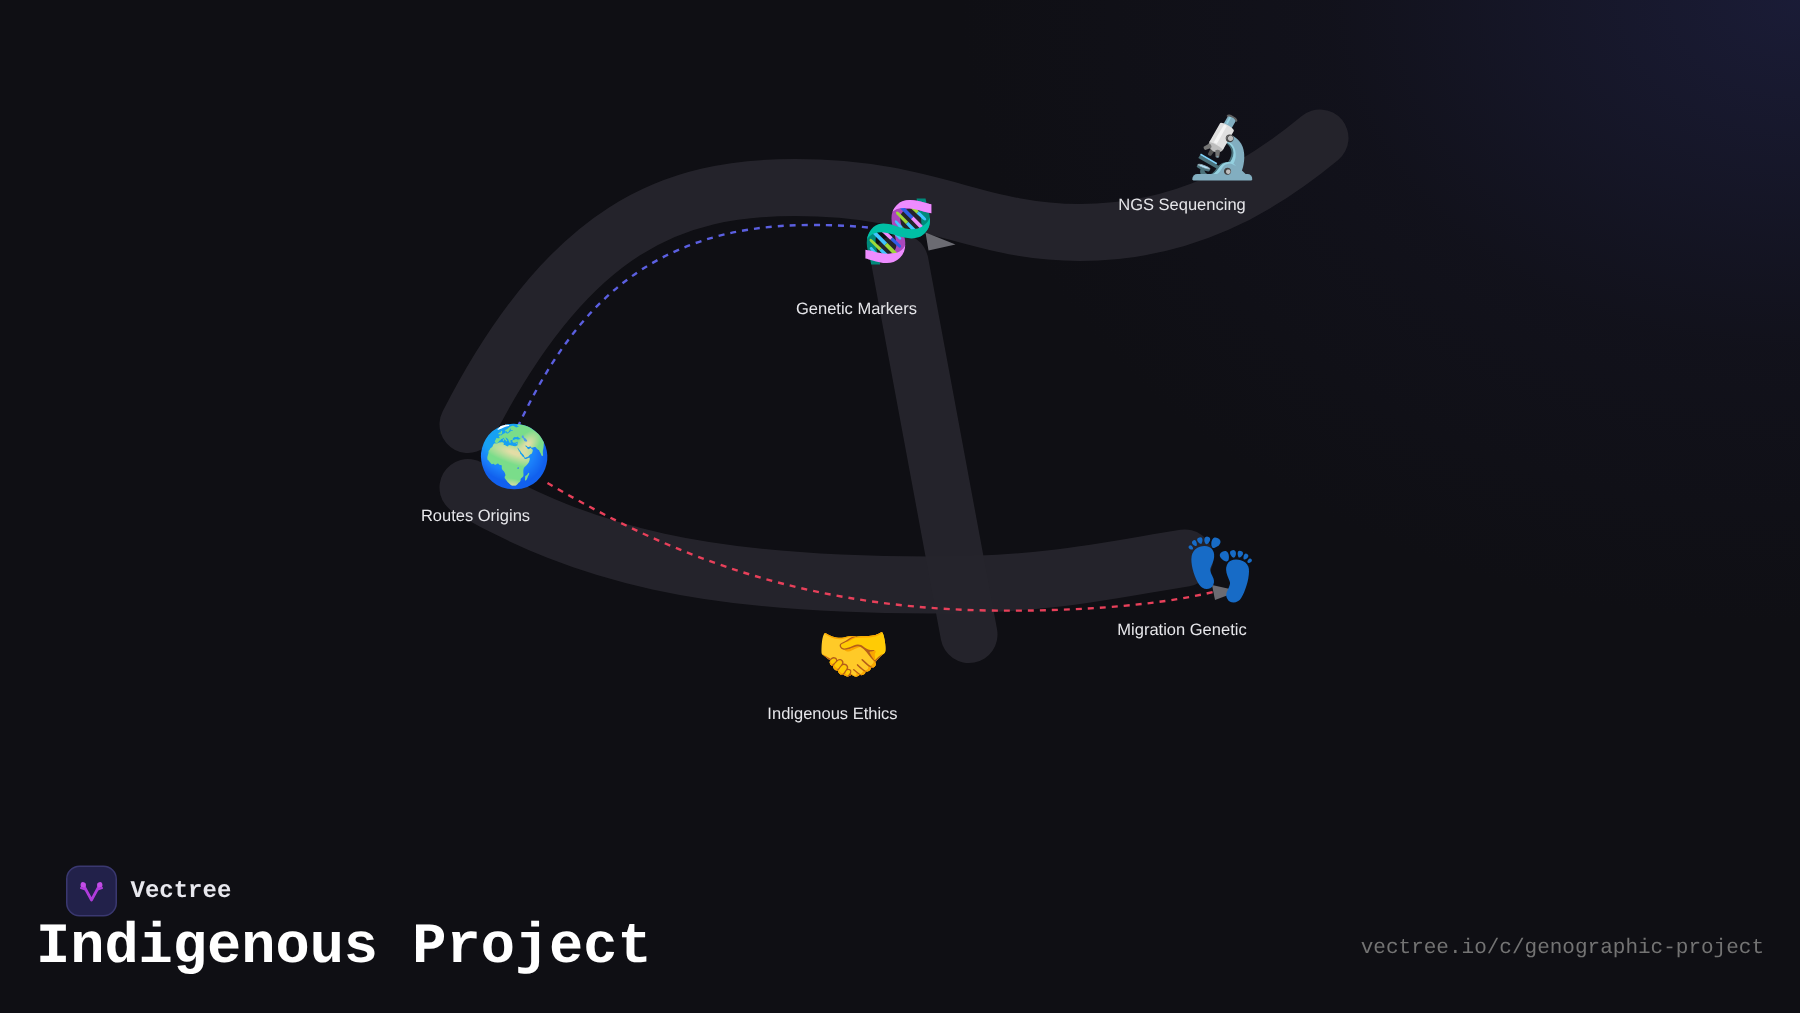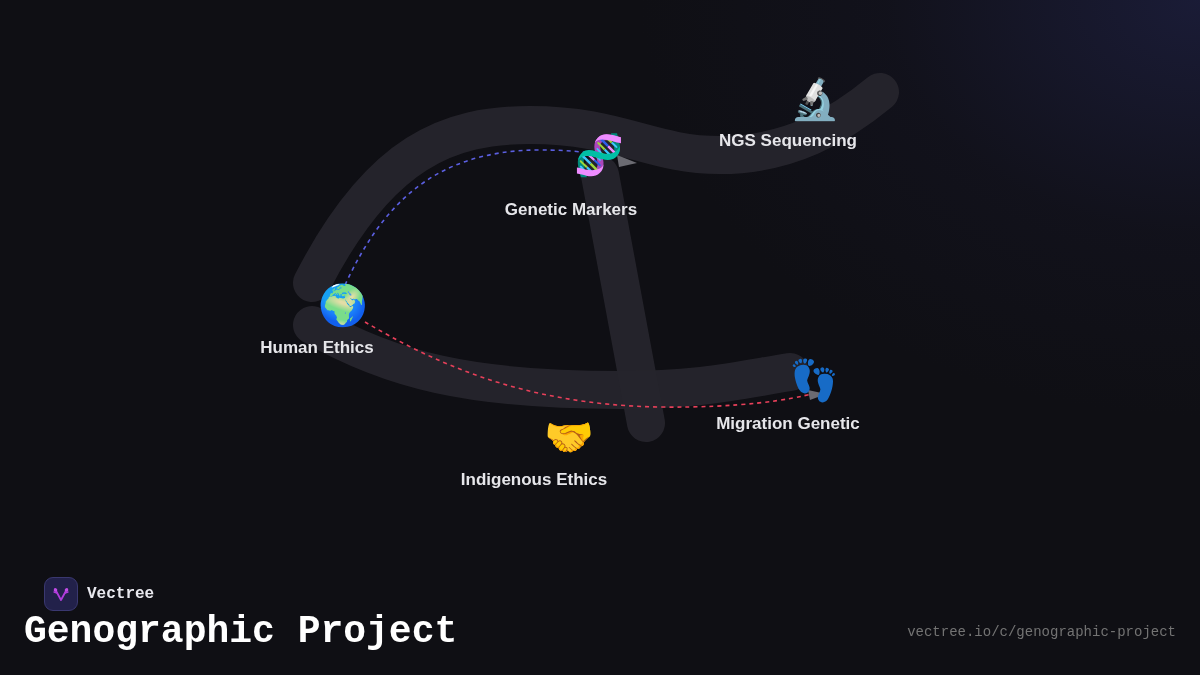--- a/index.html
+++ b/index.html
@@ -14,23 +14,22 @@
       pointer-events: none;
     }
     svg.canvas { position: absolute; left: 0; top: 0; }
     .node { position: absolute; transform: translate(-50%, -50%); }
     .node .emoji {
       font-size: 40px; line-height: 1; display: block; text-align: center;
       font-family: "DejaVu Sans", sans-serif;
     }
     .label {
       position: absolute; transform: translateX(-50%);
-      color: #e6e6ea; font-size: 17px; white-space: nowrap;
+      color: #e6e6ea; font-size: 11px; white-space: nowrap;
       font-family: "Liberation Sans", sans-serif;
-      font-weight: bold;
     }
     .brand {
       position: absolute; left: 24px; top: 577px; display: flex; align-items: center; gap: 9px; margin-left: 20px;
     }
     .brand-logo {
       width: 32px; height: 32px; border-radius: 9px;
       background: #22214a; border: 1px solid #3a3870;
       display: flex; align-items: center; justify-content: center;
     }
     .brand-name {
@@ -60,45 +59,45 @@
     <path d="M345,285 C380,210 430,150 540,150 C570,150 585,152 600,155" fill="none" stroke="#5b5fe0" stroke-width="1.6" stroke-dasharray="4 4"></path>
     <path d="M365,322 C430,360 520,405 660,407 C740,408 790,400 815,393" fill="none" stroke="#e8405a" stroke-width="1.6" stroke-dasharray="4 4"></path>
     <polygon points="617,155 637,163 619,167" fill="#6b6b72"></polygon>
     <polygon points="808,390 826,394 810,400" fill="#6b6b72"></polygon>
   </svg>
 
 <div id="nodes-layer">
     <div class="node" style="left: 343px; top: 305px;">
       <span class="emoji">🌍</span>
     </div>
-    <div class="label" style="left: 317px; top: 338px;">Human Ethics</div>
+    <div class="label" style="left: 317px; top: 338px;">Routes Origins</div>
     <div class="node" style="left: 599px; top: 155px;">
       <span class="emoji">🧬</span>
     </div>
     <div class="label" style="left: 571px; top: 200px;">Genetic Markers</div>
     <div class="node" style="left: 815px; top: 99px;">
       <span class="emoji">🔬</span>
     </div>
     <div class="label" style="left: 788px; top: 131px;">NGS Sequencing</div>
     <div class="node" style="left: 814px; top: 380px;">
       <span class="emoji">👣</span>
     </div>
     <div class="label" style="left: 788px; top: 414px;">Migration Genetic</div>
     <div class="node" style="left: 569px; top: 437px;">
       <span class="emoji">🤝</span>
     </div>
-    <div class="label" style="left: 522px; top: 470px; padding-left: 24px;">Indigenous Ethics</div>
+    <div class="label" style="left: 543px; top: 470px; padding-left: 24px;">Indigenous Ethics</div>
   </div>
 
 <div class="brand">
   <div class="brand-logo">
     <svg width="20" height="20" viewBox="0 0 20 20">
       <path d="M4,5 L10,16 L16,5" fill="none" stroke="#b03cdc" stroke-width="1.8" stroke-linecap="round" stroke-linejoin="round"></path>
       <circle cx="4.5" cy="6" r="1.8" fill="#c24de6"></circle>
       <circle cx="15.5" cy="6" r="1.8" fill="#c24de6"></circle>
       <path d="M3,8 L6,9 M17,8 L14,9" stroke="#b03cdc" stroke-width="1.4" stroke-linecap="round"></path>
     </svg>
   </div>
   <span class="brand-name">Vectree</span>
 </div>
 
-<div class="title">Genographic Project</div>
+<div class="title">Indigenous Project</div>
 <div class="url">vectree.io/c/genographic-project</div>
 
 </body></html>

